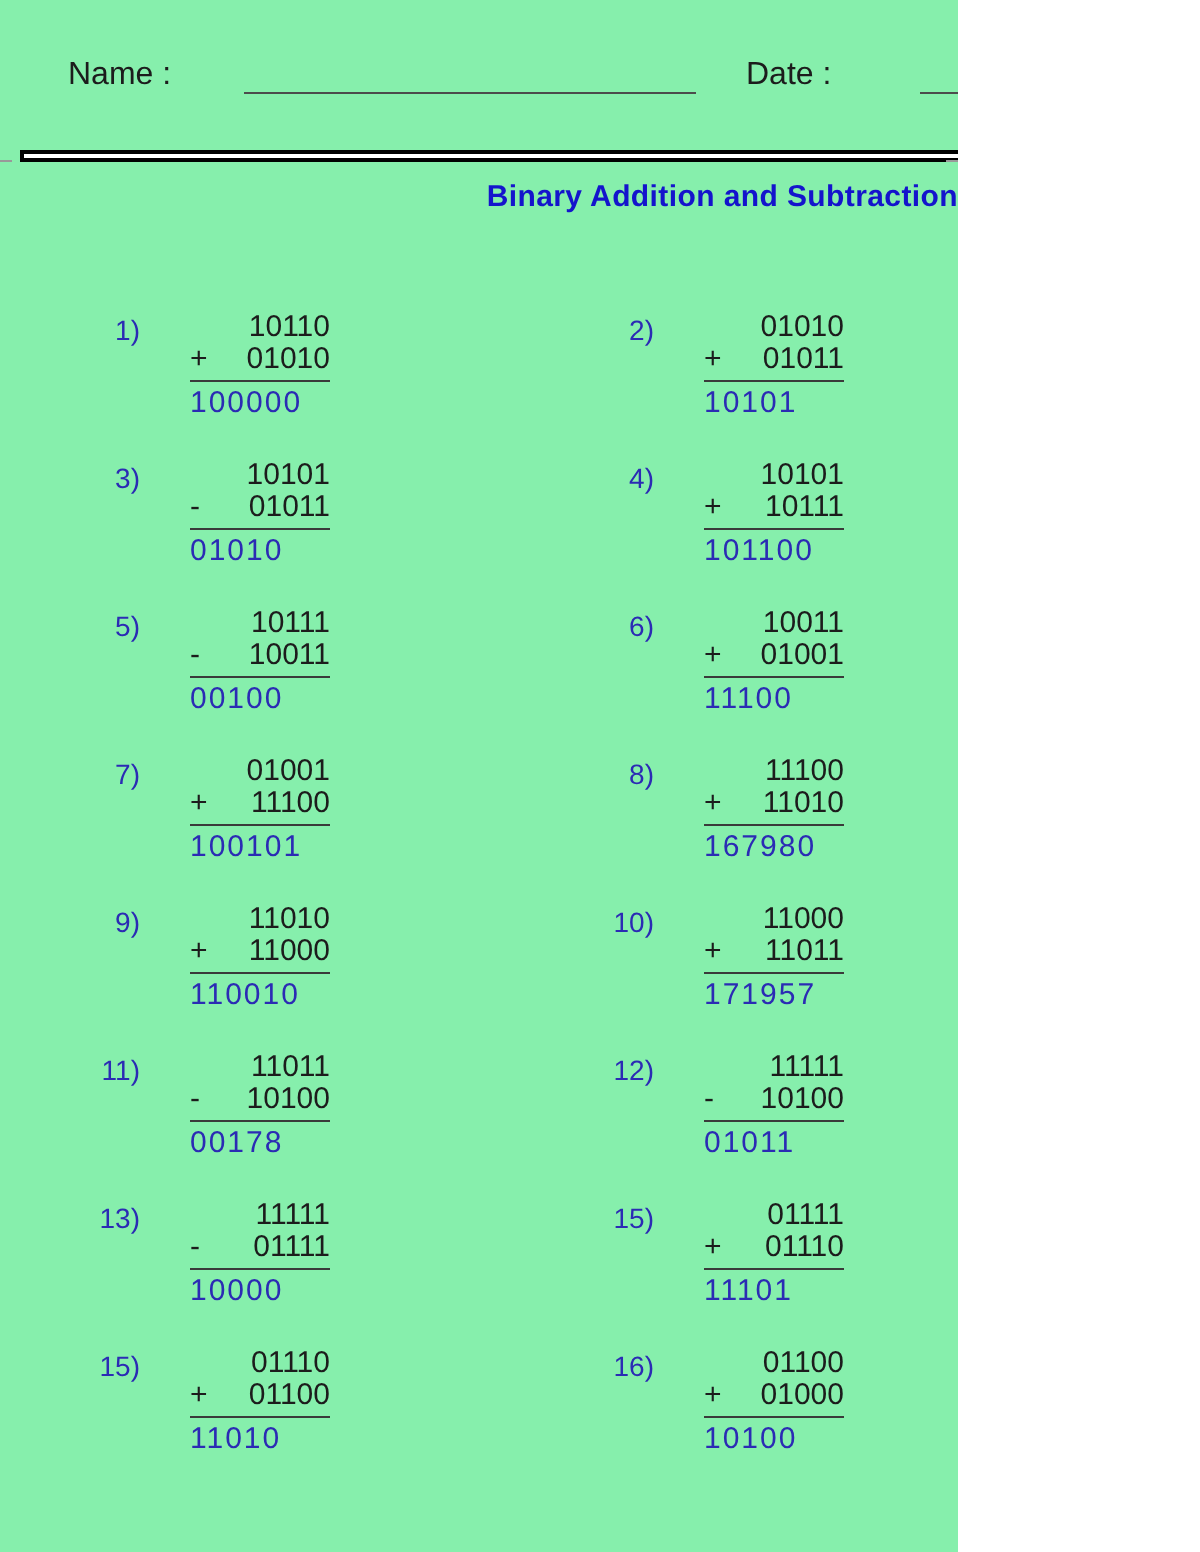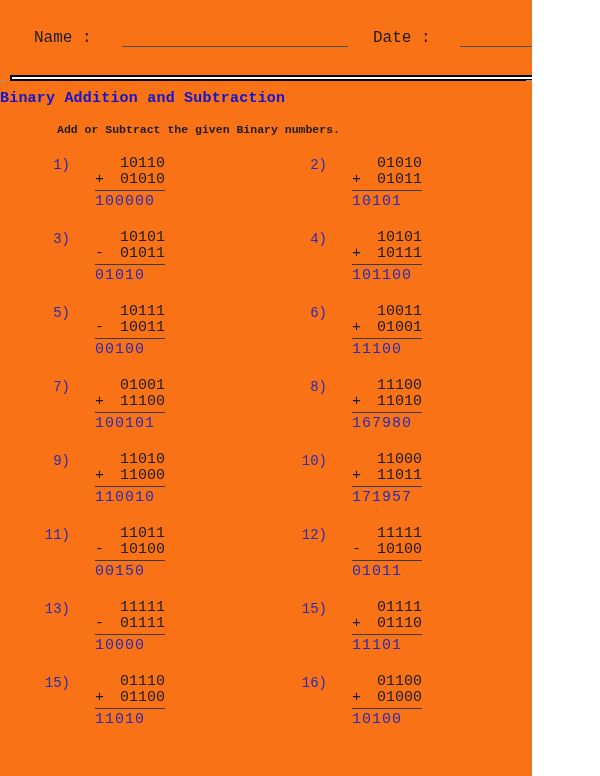--- a/index.html
+++ b/index.html
@@ -1,21 +1,21 @@
 <!DOCTYPE html>
 <html style="--title-blue: #1414cc; --answer-blue: #2b2bb4;"><head>
 <meta charset="utf-8">
 <style>
   html, body { margin: 0; padding: 0; background: #ffffff; }
   .page {
     position: relative;
-    width: 532px;
+    width: 479px;
     height: 776px;
-    background: #f97316;
-    font-family: Liberation Mono, monospace;
+    background: #86efac;
+    font-family: Liberation Sans, sans-serif;
     overflow: hidden;
   }
 
   
   .hdr-label {
     position: absolute;
     font-size: 16px;
     color: #1c1c1c;
     white-space: nowrap;
   }
@@ -48,21 +48,21 @@
   }
   .edge-mark.left { left: 0; }
   .edge-mark.right { right: 0; }
 
   
   .title {
     position: absolute;
     top: 90px;
     left: 0;
     width: 100%;
-    text-align: left;
+    text-align: right;
     font-size: 15px;
     font-weight: bold;
     color: var(--title-blue, #1414cc);
     letter-spacing: 0.2px;
   }
   .instruction {
     position: absolute;
     left: 57px;
     top: 123px;
     font-size: 11.5px;
@@ -130,21 +130,20 @@
   <span class="hdr-label name-label">Name :</span>
   <div class="blank-line name-line"></div>
   <span class="hdr-label date-label">Date :</span>
   <div class="blank-line date-line"></div>
 
   <div class="double-rule"></div>
   <div class="edge-mark left"></div>
   <div class="edge-mark right"></div>
 
   <div class="title">Binary Addition and Subtraction</div>
-  <div class="instruction">Add or Subtract the given Binary numbers.</div>
 
   <div class="problems">
   <div class="problem">
     <div class="pnum">1)</div>
     <div class="stack">
       <div class="operand-top">10110</div>
       <div class="operand-bottom-row">
         <span class="operator">+</span>
         <span>01010</span>
       </div>
@@ -261,21 +260,21 @@
   </div>
 
   <div class="problem">
     <div class="pnum">11)</div>
     <div class="stack">
       <div class="operand-top">11011</div>
       <div class="operand-bottom-row">
         <span class="operator">-</span>
         <span>10100</span>
       </div>
-      <div class="answer">00150</div>
+      <div class="answer">00178</div>
     </div>
   </div>
 
   <div class="problem">
     <div class="pnum">12)</div>
     <div class="stack">
       <div class="operand-top">11111</div>
       <div class="operand-bottom-row">
         <span class="operator">-</span>
         <span>10100</span>

